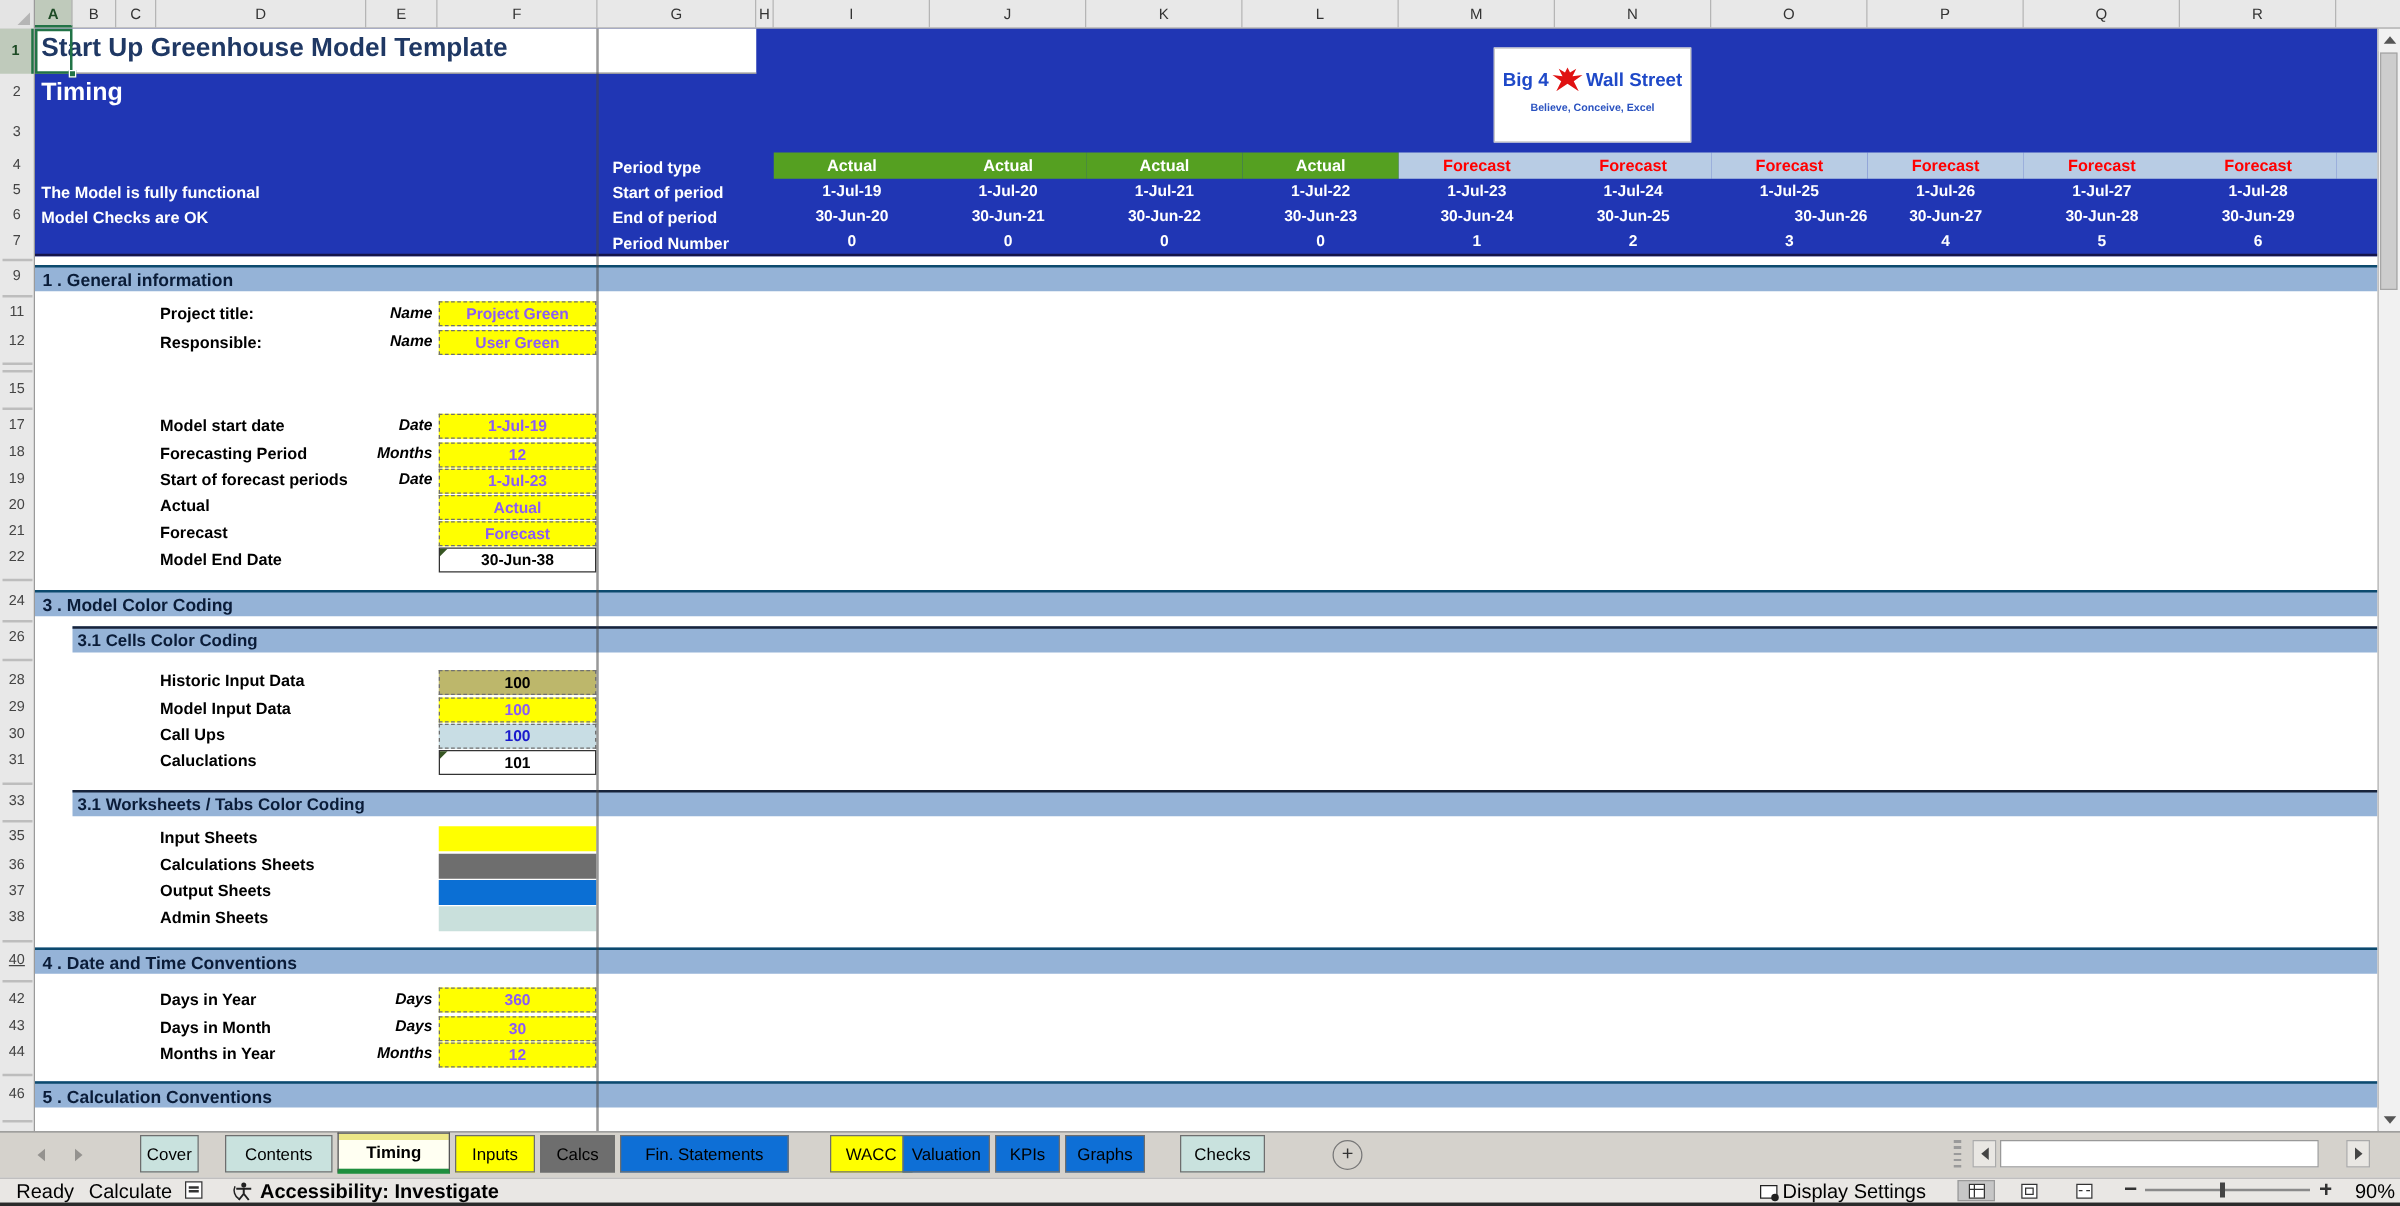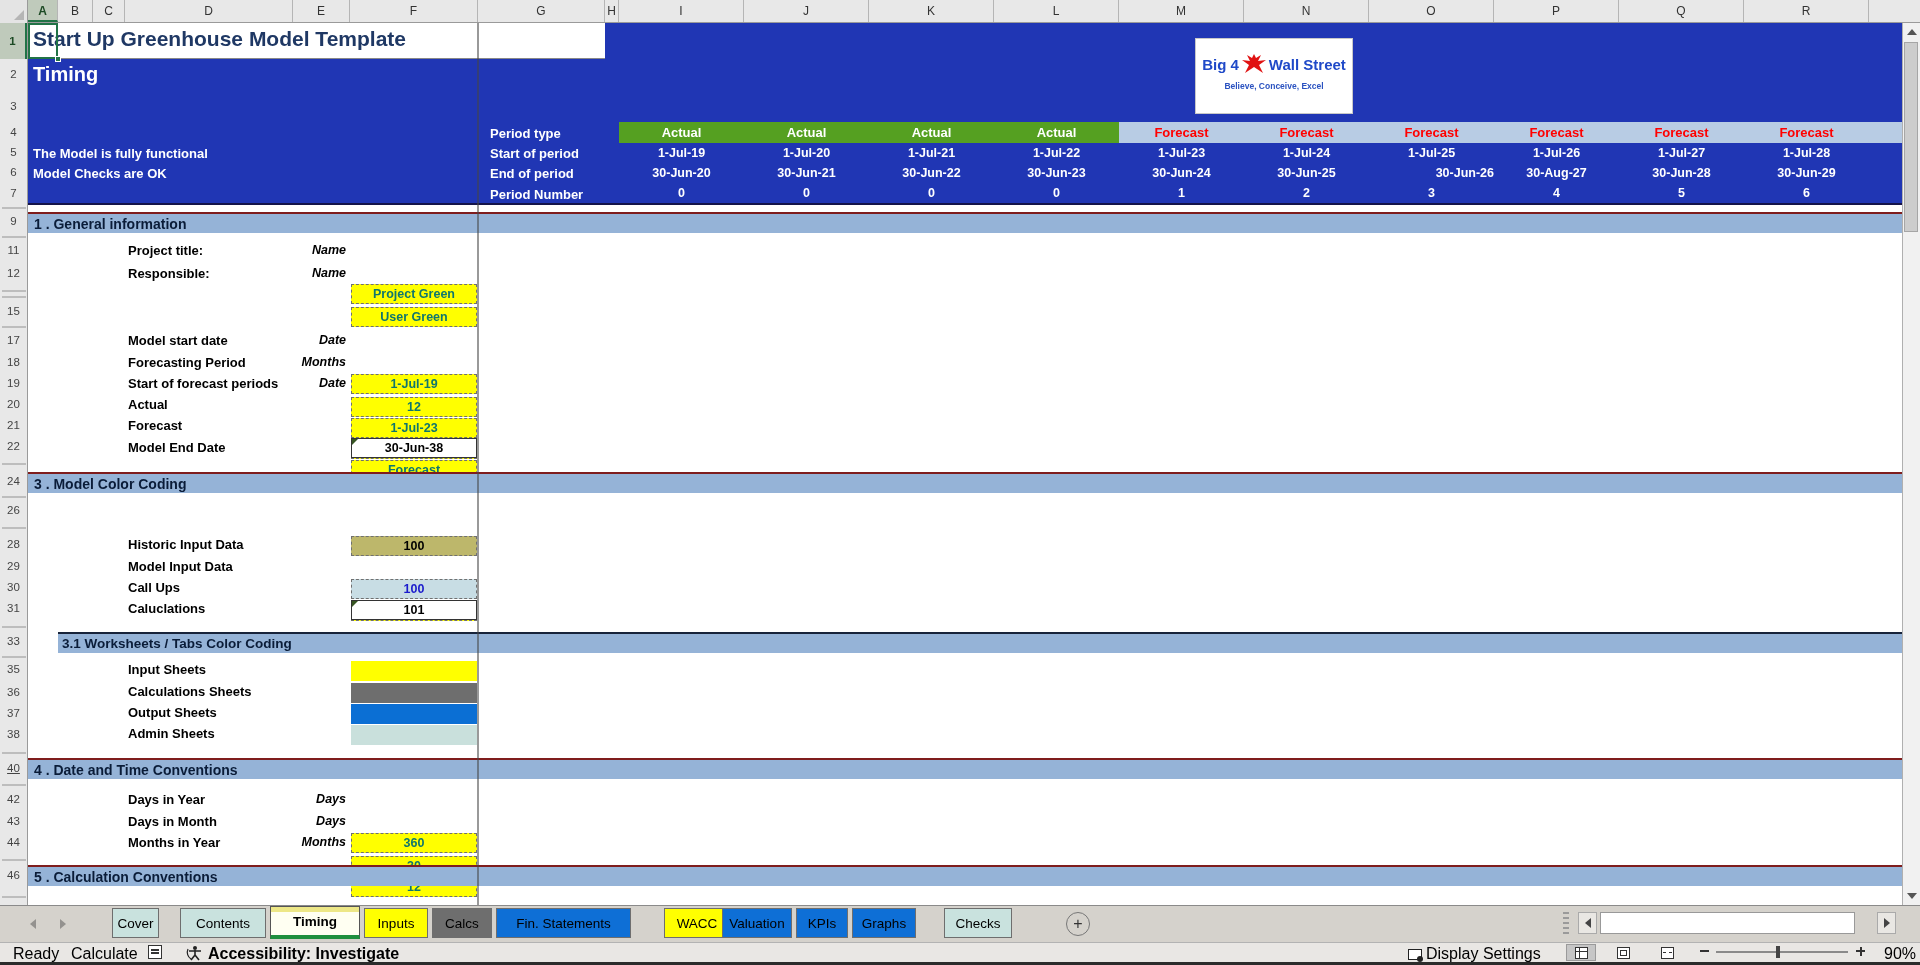--- a/index.html
+++ b/index.html
@@ -32,27 +32,27 @@
   .logo-line { margin-top:14px; font-size:15px; font-weight:bold; color:#1F49C8; display:flex; align-items:center; justify-content:center; gap:2px; }
   .logo-tag { font-size:8.5px; font-weight:bold; color:#2a52c0; margin-top:6px; }
 
   .p-label { left:490px; width:112px; font-size:13px; font-weight:bold; color:#fff; white-space:nowrap; }
   .pcol { top:122px; width:125px; height:81px; }
   .ptype { left:0; top:0; width:125px; height:21px; text-align:center; line-height:21px; font-size:13px; font-weight:bold; }
   .ptype.actual { background:#55A021; color:#fff; }
   .ptype.forecast { background:#B8CCE4; color:#FF0000; }
   .pdate { left:0; width:125px; height:20px; text-align:center; line-height:20px; font-size:12.5px; font-weight:bold; color:#fff; }
 
-  .sec-head { left:28px; width:1874px; height:21px; background:#95B3D7; border-top:2px solid #7f1d1d; color:#0a1c38; font-weight:bold; font-size:14px; line-height:20px; padding-left:6px; }
+  .sec-head { left:28px; width:1874px; height:21px; background:#95B3D7; border-top:2px solid #0c4a6e; color:#0a1c38; font-weight:bold; font-size:14px; line-height:20px; padding-left:6px; }
   .sub-head { left:58px; width:1844px; height:21px; background:#95B3D7; border-top:2px solid #17233a; color:#0a1c38; font-weight:bold; font-size:13.5px; line-height:20px; padding-left:4px; }
 
   .lbl { left:128px; font-size:13px; font-weight:bold; color:#000; white-space:nowrap; }
   .unit { left:250px; width:96px; text-align:right; font-size:12.5px; font-weight:bold; font-style:italic; color:#000; }
   .vcell { left:351px; width:126px; height:20px; text-align:center; font-size:12.5px; font-weight:bold; line-height:19px; }
-  .vin { background:#FFFF00; border:1px dashed #707070; color:#0f766e;margin-top:43px; }
+  .vin { background:#FFFF00; border:1px dashed #707070; color:#8b5cf6; }
   .vcalc { background:#fff; border:1px solid #333; color:#000; }
   .volive { background:#BDB76B; border:1px dashed #707070; color:#000; }
   .vcall { background:#C8DDE4; border:1px dashed #707070; color:#1A1ACC; }
   .fmark::before { content:""; position:absolute; left:0; top:0; border-top:6px solid #375623; border-right:6px solid transparent; }
   .swatch { left:351px; width:126px; height:20px; }
 
   .vline-break { left:477px; top:23px; width:2px; height:882px; background:rgba(70,70,70,0.55); }
 
   
   .vscroll { left:1902px; top:23px; width:18px; height:882px; background:#F1F1F1; border-left:1px solid #b0b0b0; }
@@ -238,21 +238,21 @@
   </div>
   <div class="abs pcol" style="left:1369px;">
     <div class="abs ptype forecast">Forecast</div>
     <div class="abs pdate" style="top:21px;">1-Jul-25</div>
     <div class="abs pdate" style="top:41px;text-align:right;">30-Jun-26</div>
     <div class="abs pdate" style="top:61px;">3</div>
   </div>
   <div class="abs pcol" style="left:1494px;">
     <div class="abs ptype forecast">Forecast</div>
     <div class="abs pdate" style="top:21px;">1-Jul-26</div>
-    <div class="abs pdate" style="top:41px;">30-Aug-27</div>
+    <div class="abs pdate" style="top:41px;">30-Jun-27</div>
     <div class="abs pdate" style="top:61px;">4</div>
   </div>
   <div class="abs pcol" style="left:1619px;">
     <div class="abs ptype forecast">Forecast</div>
     <div class="abs pdate" style="top:21px;">1-Jul-27</div>
     <div class="abs pdate" style="top:41px;">30-Jun-28</div>
     <div class="abs pdate" style="top:61px;">5</div>
   </div>
   <div class="abs pcol" style="left:1744px;">
     <div class="abs ptype forecast">Forecast</div>
@@ -285,20 +285,21 @@
   <div class="abs unit" style="top:376px;">Date</div>
   <div class="abs vcell vin" style="top:375px;">1-Jul-23</div>
   <div class="abs lbl" style="top:397px;">Actual</div>
   <div class="abs vcell vin" style="top:396px;">Actual</div>
   <div class="abs lbl" style="top:418px;">Forecast</div>
   <div class="abs vcell vin" style="top:417px;">Forecast</div>
   <div class="abs lbl" style="top:440px;">Model End Date</div>
   <div class="abs vcell vcalc fmark" style="top:438px;">30-Jun-38</div>
 
   <div class="abs sec-head" style="top:472px;">3 . Model Color Coding</div>
+  <div class="abs sub-head" style="top:501px;">3.1 Cells Color Coding</div>
   <div class="abs lbl" style="top:537px;">Historic Input Data</div>
   <div class="abs vcell volive" style="top:536px;" style2="">100</div>
   <div class="abs lbl" style="top:559px;">Model Input Data</div>
   <div class="abs vcell vin" style="top:558px;">100</div>
   <div class="abs lbl" style="top:580px;">Call Ups</div>
   <div class="abs vcell vcall" style="top:579px;">100</div>
   <div class="abs lbl" style="top:601px;">Caluclations</div>
   <div class="abs vcell vcalc fmark" style="top:600px;">101</div>
 
   <div class="abs sub-head" style="top:632px;">3.1 Worksheets / Tabs Color Coding</div>

